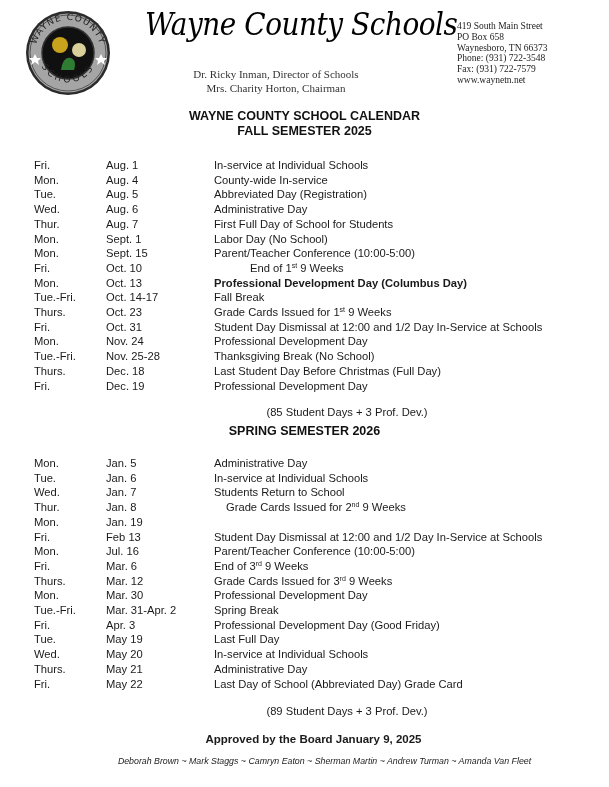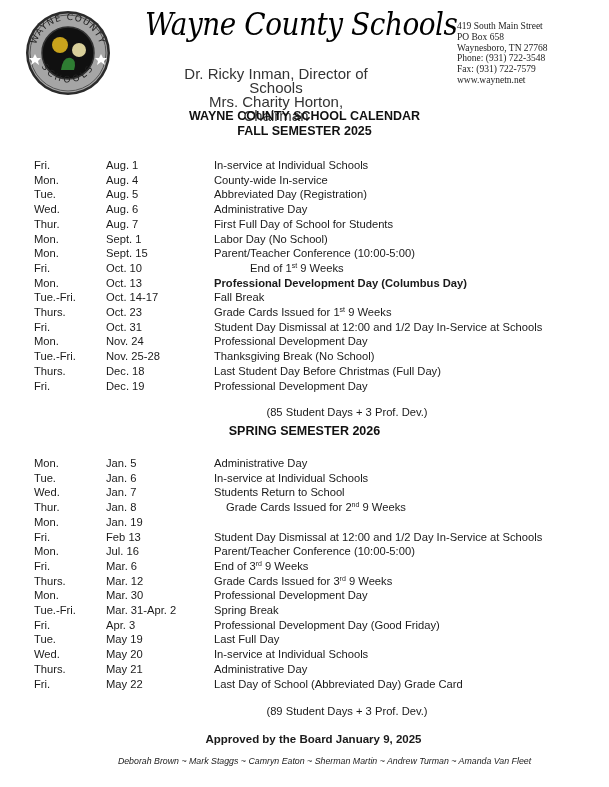--- a/index.html
+++ b/index.html
@@ -3,21 +3,21 @@
 <meta charset="utf-8">
 <style>
   html, body { margin: 0; padding: 0; background: #ffffff; }
   body { width: 609px; height: 787px; position: relative; overflow: hidden;
          font-family: "Liberation Sans", "DejaVu Sans", sans-serif; color: #1a1a1a; }
   .logo { position: absolute; left: 25px; top: 10px; width: 86px; height: 86px; }
   .script-title { position: absolute; left: 145px; top: 6px; width: 290px; text-align: center;
         font-family: "DejaVu Serif", "Liberation Serif", serif; font-style: italic; font-size: 31px;
         letter-spacing: -0.5px; color: #000; white-space: nowrap; transform: scaleX(0.9); transform-origin: left top; }
   .officials { position: absolute; left: 176px; top: 67px; width: 200px; text-align: center;
-        font-family: Liberation Sans, sans-serif; font-size: 15px; line-height: 14px; color: #333; }
+        font-family: Liberation Serif, serif; font-size: 11px; line-height: 14px; color: #333; }
   .address { position: absolute; left: 457px; top: 21px; font-family: "Liberation Serif", "DejaVu Serif", serif;
         font-size: 9.5px; line-height: 10.8px; color: #222; }
   .heading { position: absolute; left: 0; width: 609px; text-align: center; font-weight: bold; font-size: 12.5px;
         color: #111; line-height: 15px; }
   .row { position: absolute; left: 0; width: 575px; height: 14.7px; font-size: 11.2px; line-height: 14.7px; }
   .row span { position: absolute; white-space: nowrap; }
   .c-day { left: 34px; }
   .c-date { left: 106px; }
   .c-desc { left: 214px; }
   sup { font-size: 7px; vertical-align: 4px; line-height: 0; }
@@ -51,21 +51,21 @@
 </svg>
 
 <div class="script-title">Wayne County Schools</div>
 <div class="officials">
   <div>Dr. Ricky Inman, Director of Schools</div>
   <div>Mrs. Charity Horton, Chairman</div>
 </div>
 <div class="address">
   <div>419 South Main Street</div>
   <div>PO Box 658</div>
-  <div>Waynesboro, TN 27768</div>
+  <div>Waynesboro, TN 66373</div>
   <div>Phone:  (931) 722-3548</div>
   <div>Fax:  (931) 722-7579</div>
   <div>www.waynetn.net</div>
 </div>
 
 <div class="heading" style="top:109px;">WAYNE COUNTY SCHOOL CALENDAR</div>
 <div class="heading" style="top:124px;">FALL SEMESTER 2025</div>
 
 <div id="fall-rows">
     <div class="row" style="top: 158px;">

